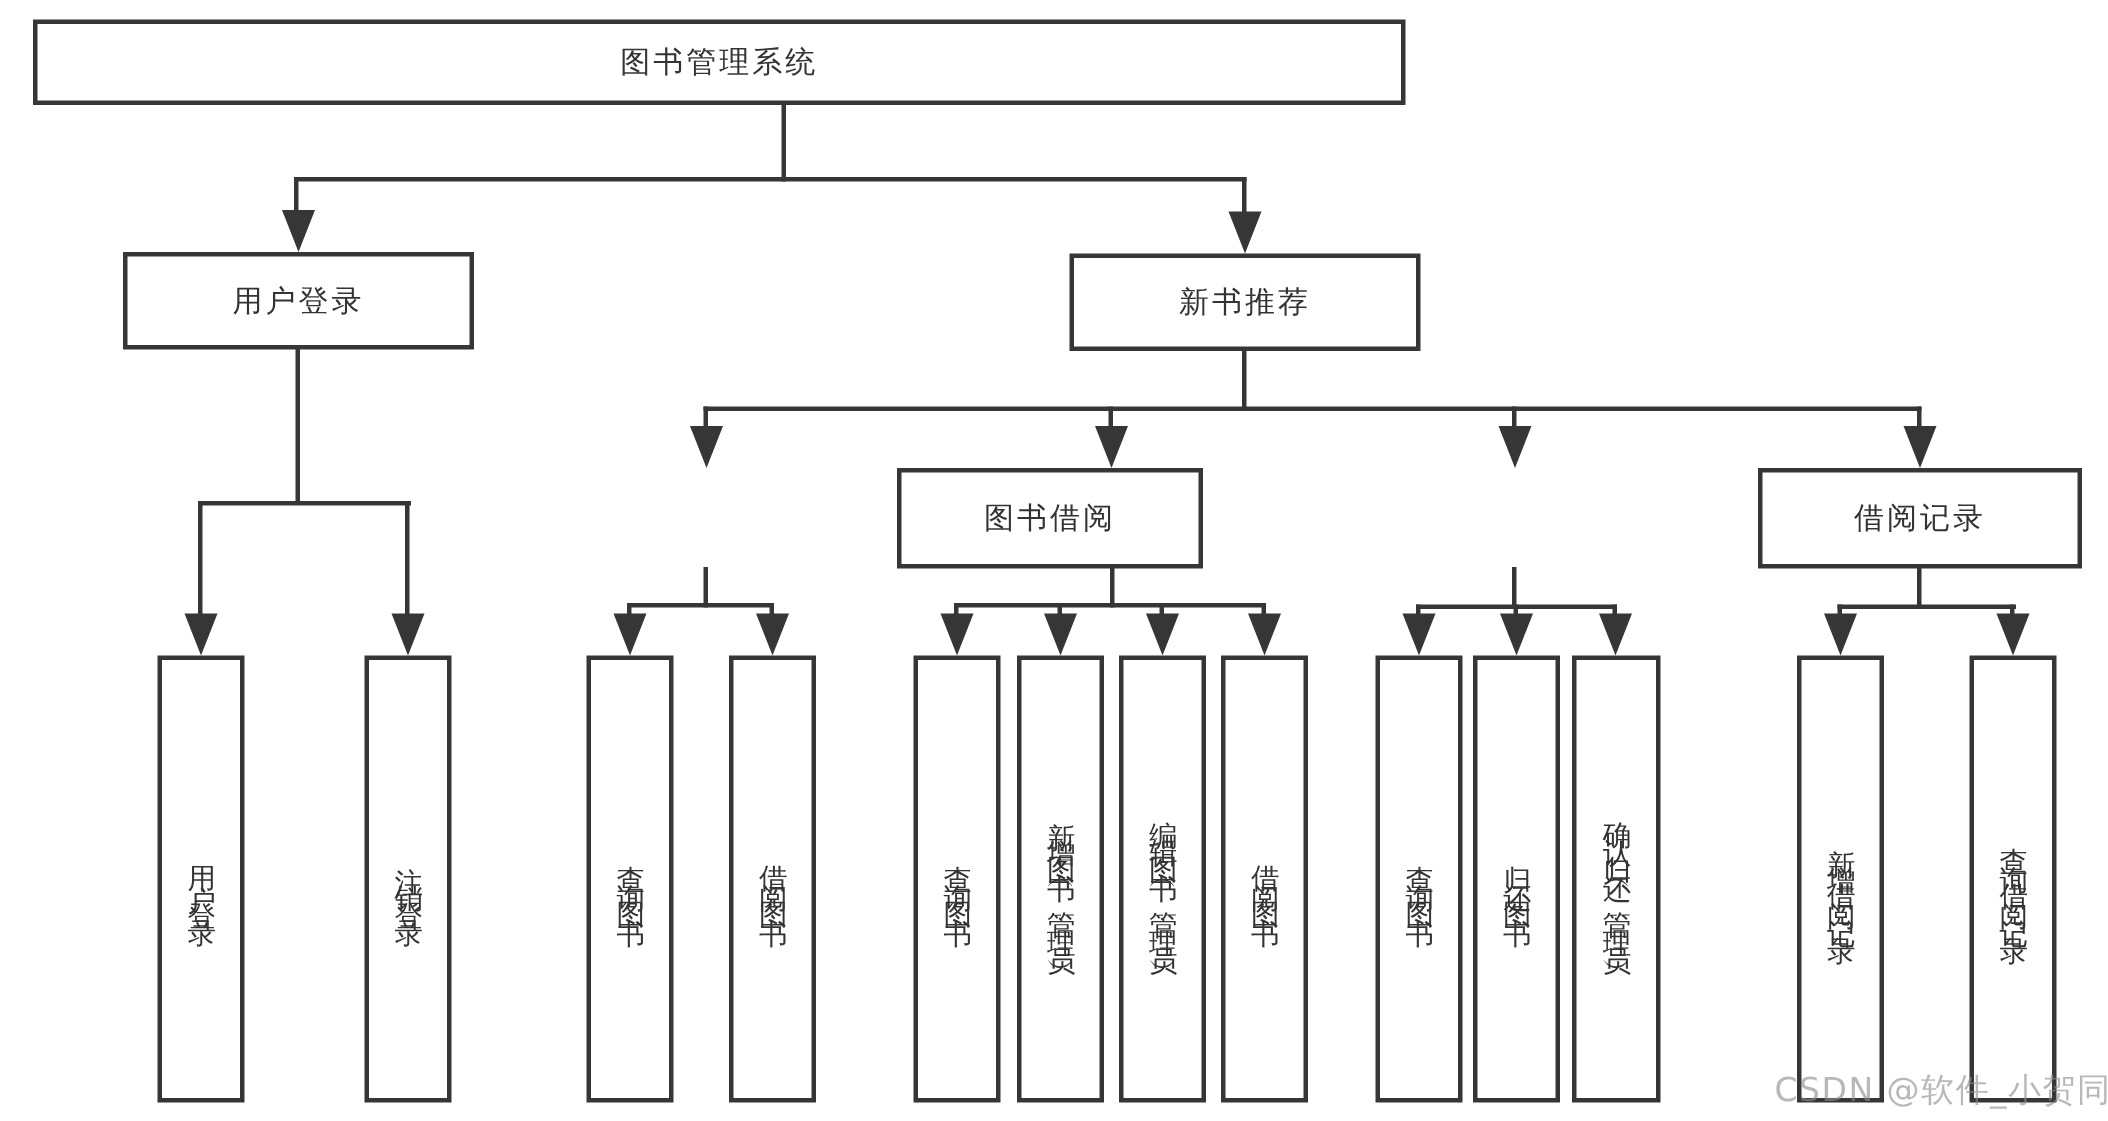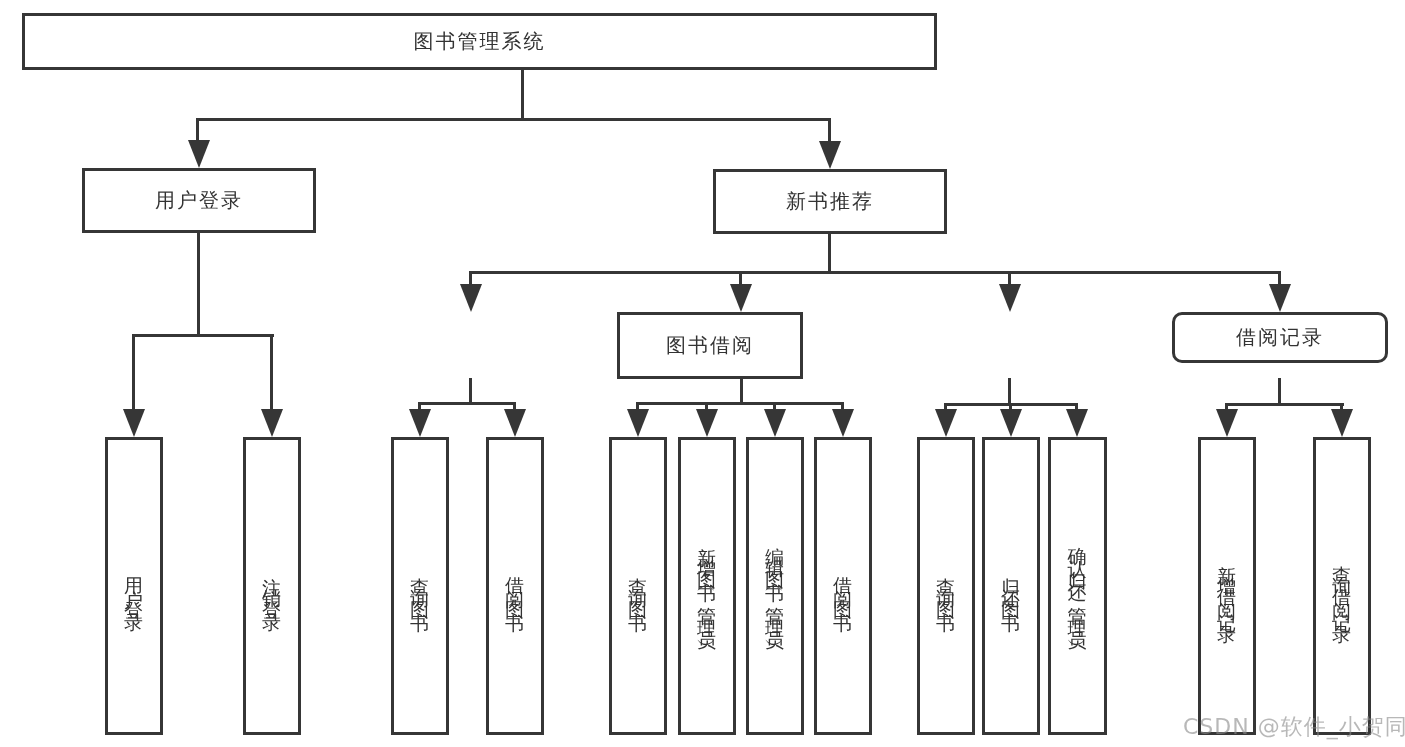--- a/index.html
+++ b/index.html
@@ -63,22 +63,22 @@
 </head>
 <body>
 
 <div id="canvas">
 
   <div class="hnode" style="left:22px;top:13px;width:915px;height:57px;">图书管理系统</div>
 
   <div class="hnode" style="left:82px;top:168px;width:234px;height:65px;">用户登录</div>
   <div class="hnode" style="left:713px;top:169px;width:234px;height:65px;">新书推荐</div>
 
-  <div class="hnode" style="left:617px;top:312px;width:186px;height:67px;">图书借阅</div>
-  <div class="hnode" style="left:1172px;top:312px;width:216px;height:51px;border-radius:10px;">借阅记录</div>
+  <div class="hnode" style="left:598px;top:312px;width:204px;height:67px;">图书借阅</div>
+  <div class="hnode" style="left:1172px;top:312px;width:216px;height:67px;">借阅记录</div>
 
   <div class="vnode" style="left:105px;">
     <span class="vtext">用户登录</span>
   </div>
   <div class="vnode" style="left:243px;">
     <span class="vtext">注销登录</span>
   </div>
 
   <div class="vnode" style="left:391px;">
     <span class="vtext">查询图书</span>

